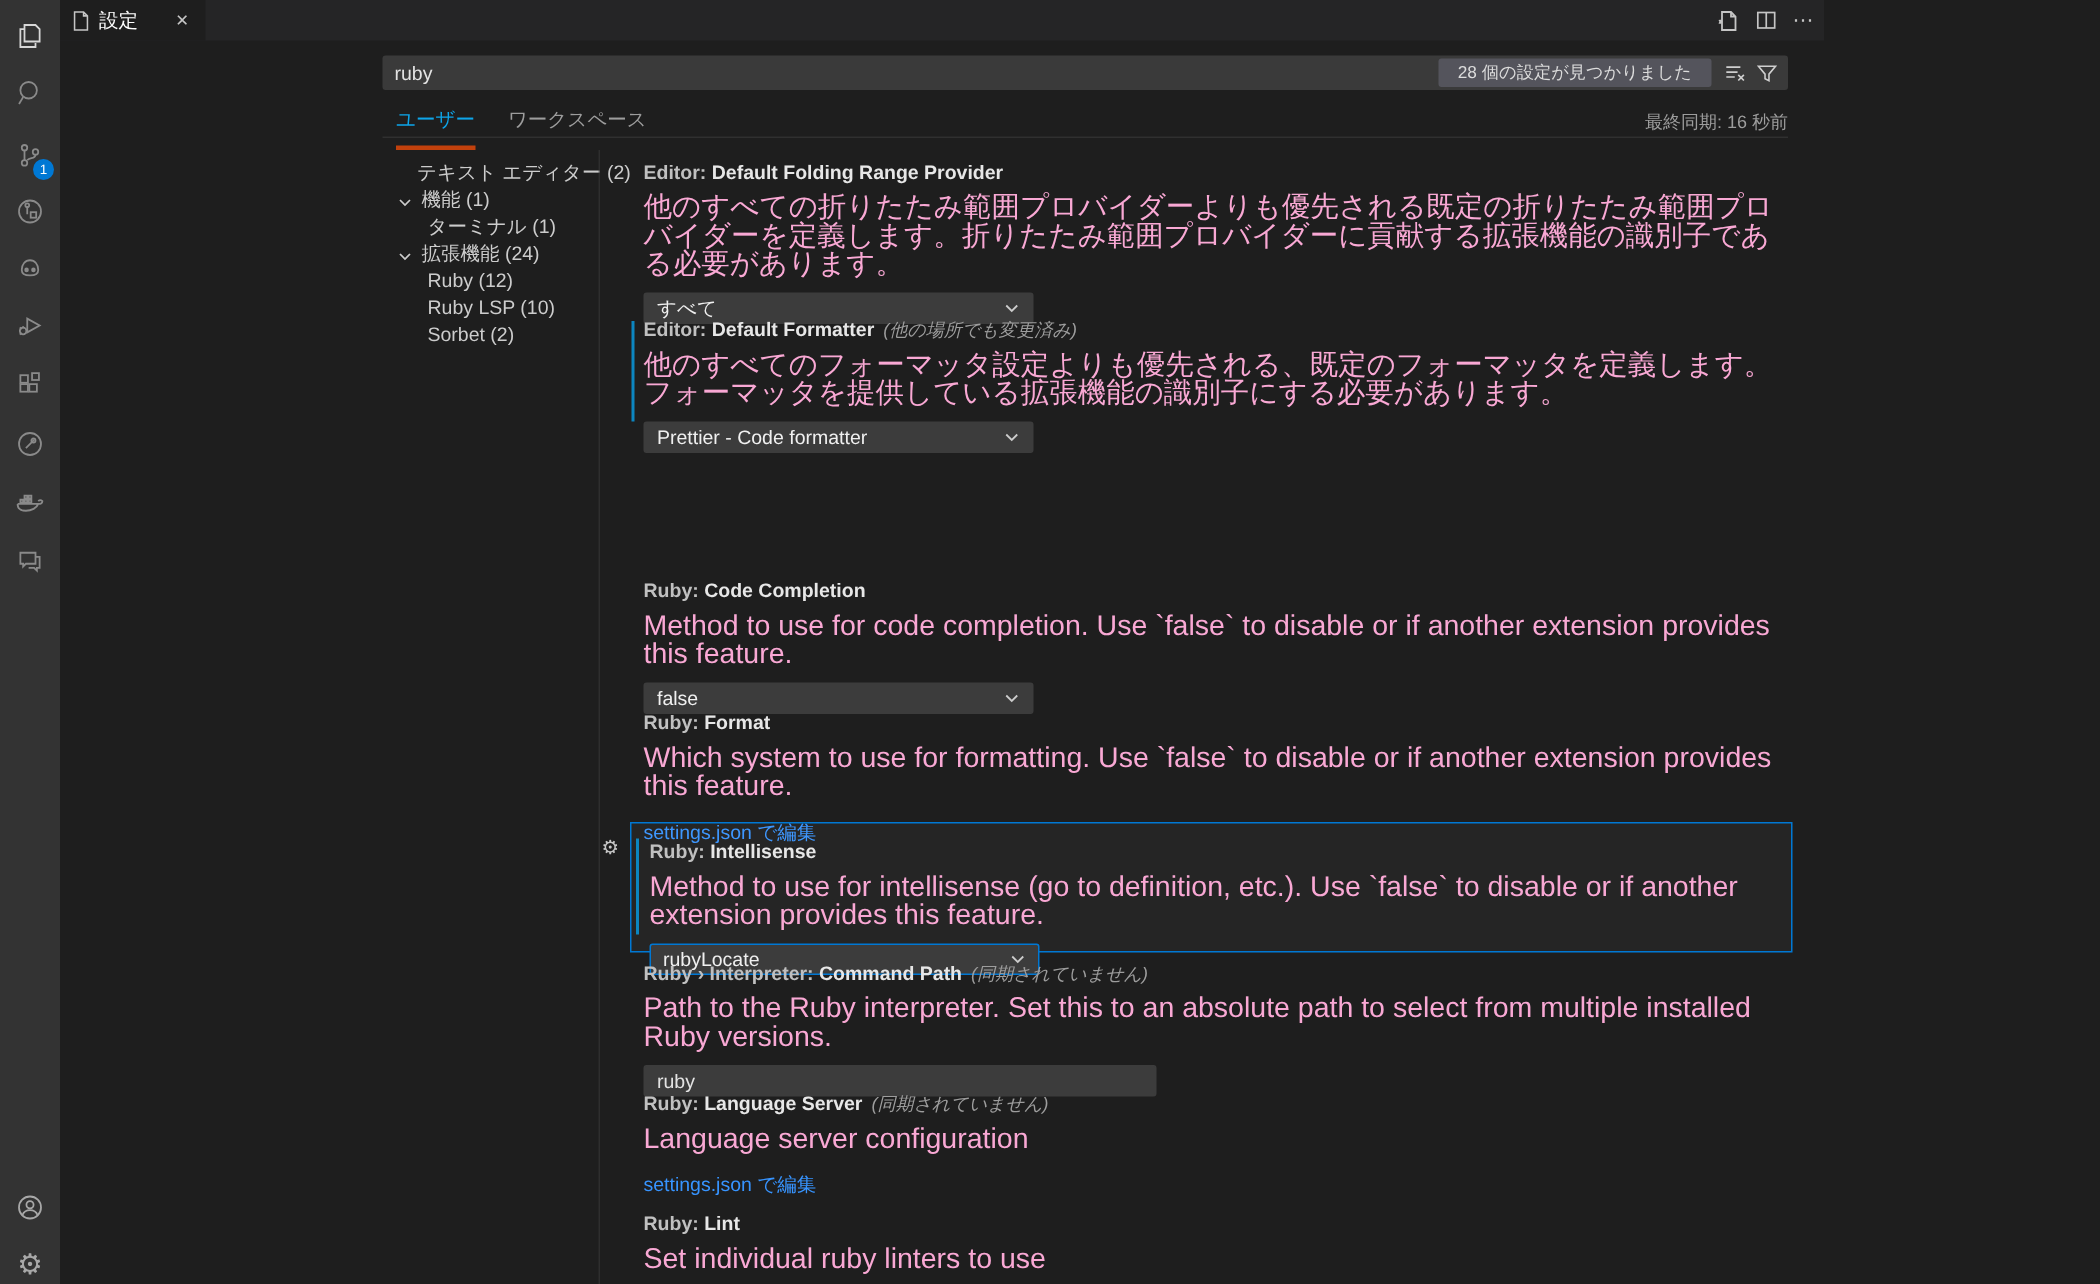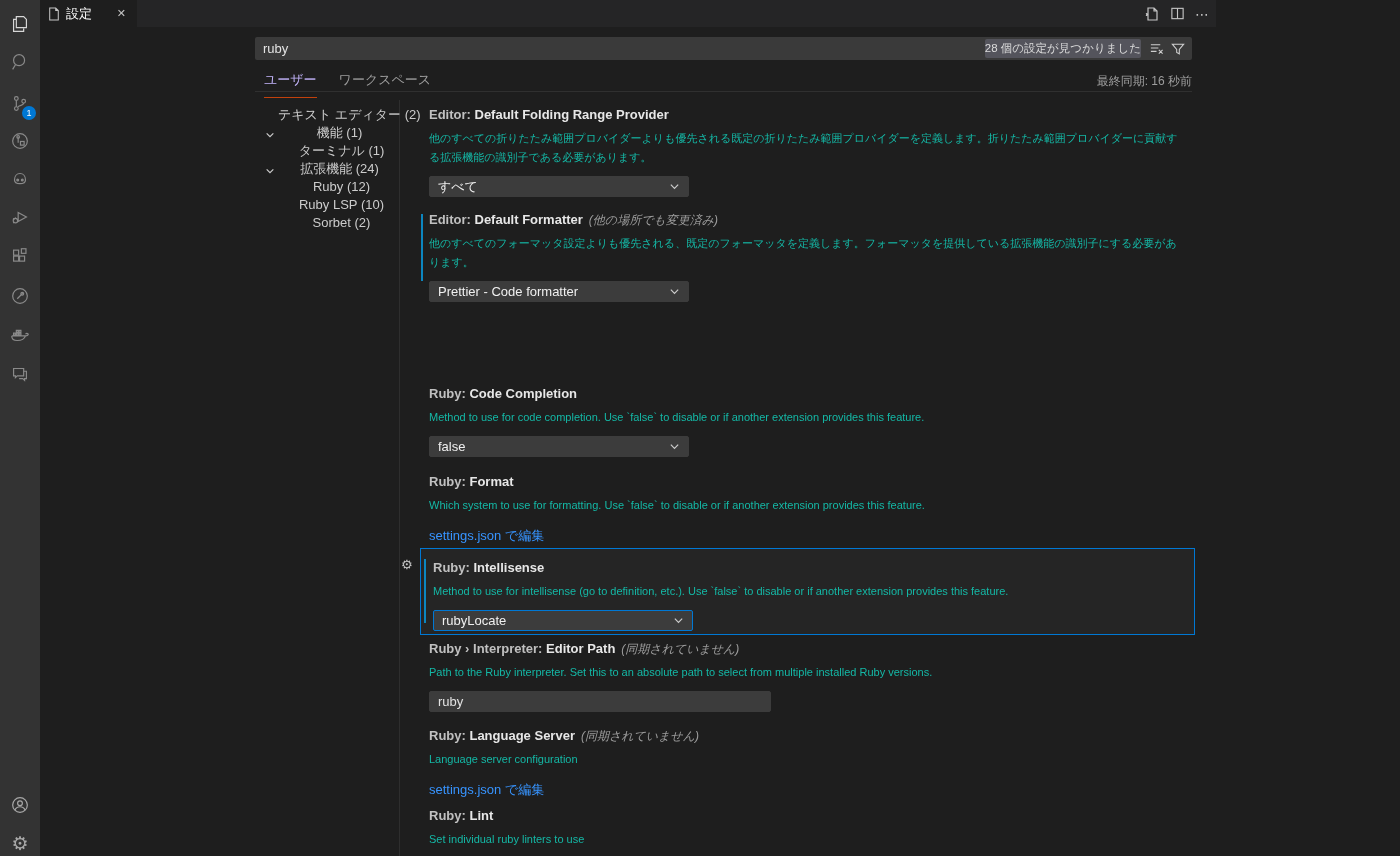--- a/index.html
+++ b/index.html
@@ -19,47 +19,47 @@
   .tab { position:absolute; left:0; top:0; width:98px; height:27px; background:#1e1e1e; border-right:1px solid #252526; display:flex; align-items:center; padding:0 8px; cursor:pointer; }
   .tab-label { font-size:13px; color:#ffffff; margin-left:6px; flex:1; }
   .tab-close { color:#c5c5c5; font-size:11px; padding:1px 3px; border-radius:3px; cursor:pointer; }
   .tabbar-actions { position:absolute; right:6px; top:0; height:27px; display:flex; align-items:center; gap:10px; color:#cccccc; }
   .tabbar-actions svg { stroke:#c5c5c5; fill:none; stroke-width:1.2; }
   .ellipsis { font-size:14px; color:#c5c5c5; letter-spacing:1px; cursor:pointer; }
 
   
   .search-box { position:absolute; left:255px; top:37px; width:937px; height:23px; background:#3a3a3a; border-radius:2px; display:flex; align-items:center; }
   .search-input { flex:1; background:transparent; border:none; outline:none; color:#e3e3e3; font-size:13px; padding:0 8px; font-family:inherit; height:100%; }
-  .result-badge { background:#54545c; color:#dcdcdc; font-size:11.5px; padding:2px 0; border-radius:2px; white-space:nowrap; }
+  .result-badge { background:#54545c; color:#dcdcdc; font-size:11.5px; padding:2px 13px; border-radius:2px; white-space:nowrap; }
   .search-actions { display:flex; align-items:center; gap:7px; padding:0 7px 0 8px; }
   .search-actions svg { stroke:#cfcfcf; fill:none; stroke-width:1.2; cursor:pointer; }
 
   .scope-tabs { position:absolute; left:264px; top:71px; display:flex; gap:22px; font-size:13px; }
   .scope-tab { color:#9d9d9d; padding-bottom:8px; cursor:pointer; }
-  .scope-tab.active { color:#c4b5fd; border-bottom:1px solid #c2410c; }
+  .scope-tab.active { color:#0ea5e9; border-bottom:3px solid #c2410c; }
   .last-sync { position:absolute; right:208px; top:73px; font-size:12px; color:#9d9d9d; }
   .header-divider { position:absolute; left:255px; top:91px; width:937px; height:1px; background:#3c3c3c; opacity:.6; }
 
   
   .toc { position:absolute; left:248px; top:106px; width:150px; }
-  .toc-row { position:relative; height:18px; line-height:18px; font-size:13px; color:#cccccc; white-space:nowrap; cursor:pointer;text-align:center; }
+  .toc-row { position:relative; height:18px; line-height:18px; font-size:13px; color:#cccccc; white-space:nowrap; cursor:pointer; }
   .toc-row .chev { position:absolute; left:17px; top:3px; }
   .toc-row .chev svg { stroke:#cccccc; fill:none; stroke-width:1.4; }
   .toc-ind-1 { padding-left:30px; }
   .toc-ind-1c { padding-left:33px; }
   .toc-ind-2 { padding-left:37px; }
   .toc-divider { position:absolute; left:399px; top:100px; width:1px; height:756px; background:#3c3c3c; opacity:.55; }
 
   
   .srow { position:absolute; left:429px; width:766px; }
   .s-title { font-size:13px; line-height:18px; white-space:nowrap; }
   .s-cat { color:#c0c0c0; font-weight:700; }
   .s-name { color:#e7e7e7; font-weight:700; }
   .s-suffix { color:#9d9d9d; font-style:italic; font-size:12px; margin-left:6px;margin-top:10px; }
-  .s-desc { margin-top:5px; font-size:11px; line-height:19px; color:#14b8a6; max-width:755px; }
+  .s-desc { margin-top:5px; font-size:19px; line-height:19px; color:#f9a8d4; max-width:755px; }
   .control { margin-top:9px; width:260px; height:21px; background:#3c3c3c; border:1px solid #3c3c3c; border-radius:2px; display:flex; align-items:center; font-size:13px; color:#f0f0f0; padding:0 8px; cursor:pointer; }
   .control .cval { flex:1; white-space:nowrap; overflow:hidden; }
   .control svg { stroke:#cccccc; fill:none; stroke-width:1.3; }
   .control.focused { border-color:var(--accent,#0078d4); }
   .text-input { margin-top:9px; width:342px; height:21px; background:#3c3c3c; border:1px solid #3c3c3c; border-radius:2px; color:#e3e3e3; font-size:13px; padding:0 8px; outline:none; font-family:inherit; }
   .setting-link { display:inline-block; margin-top:12px; font-size:13px; color:var(--link,#3794ff); text-decoration:none; cursor:pointer; }
   .mod-bar { position:absolute; width:2px; background:var(--modified,#0c86c0); }
   .focused-row { position:absolute; left:420px; top:548px; width:775px; height:87px; border:1px solid var(--accent,#0078d4); background:rgba(255,255,255,0.035); }
   .focused-inner { position:relative; padding:10px 0 0 12px; }
   .row-gear { position:absolute; left:401px; top:557px; font-size:13px; color:#c5c5c5; cursor:pointer; }
@@ -257,21 +257,21 @@
       <div class="control focused">
           <span class="cval">rubyLocate</span>
           <svg width="11" height="11" viewBox="0 0 12 12">
             <path d="M2 4l4 4 4-4"></path>
           </svg>
         </div>
     </div>
   </div>
 
   <div class="srow" style="top:640px">
-    <div class="s-title"><span class="s-cat">Ruby › Interpreter: </span><span class="s-name">Editor Path</span><span class="s-suffix">(同期されていません)</span></div>
+    <div class="s-title"><span class="s-cat">Ruby › Interpreter: </span><span class="s-name">Command Path</span><span class="s-suffix">(同期されていません)</span></div>
     <div class="s-desc">Path to the Ruby interpreter. Set this to an absolute path to select from multiple installed Ruby versions.</div>
     <input class="text-input" value="ruby" style="">
   </div>
 
   <div class="srow" style="top:727px">
     <div class="s-title"><span class="s-cat">Ruby: </span><span class="s-name">Language Server</span><span class="s-suffix">(同期されていません)</span></div>
     <div class="s-desc">Language server configuration</div>
     <a class="setting-link">settings.json で編集</a>
   </div>
 

